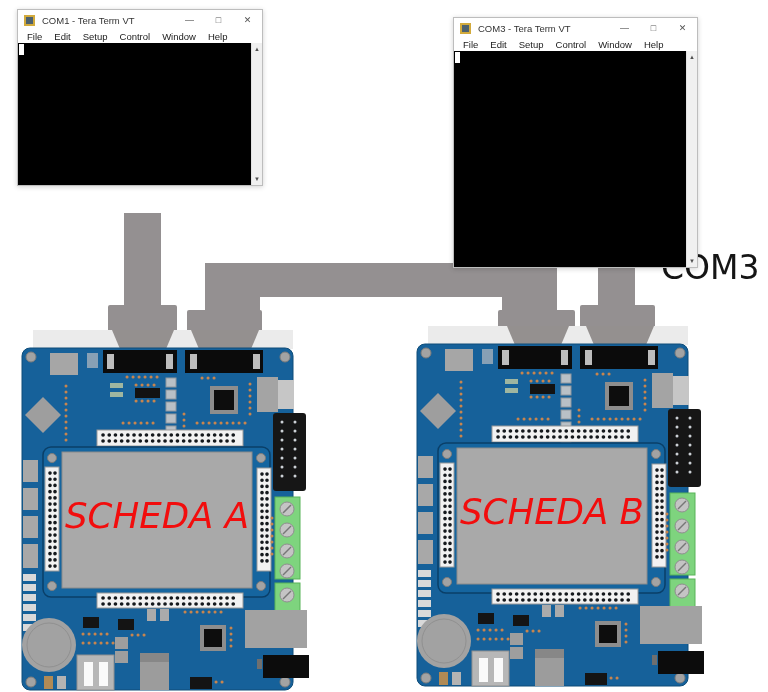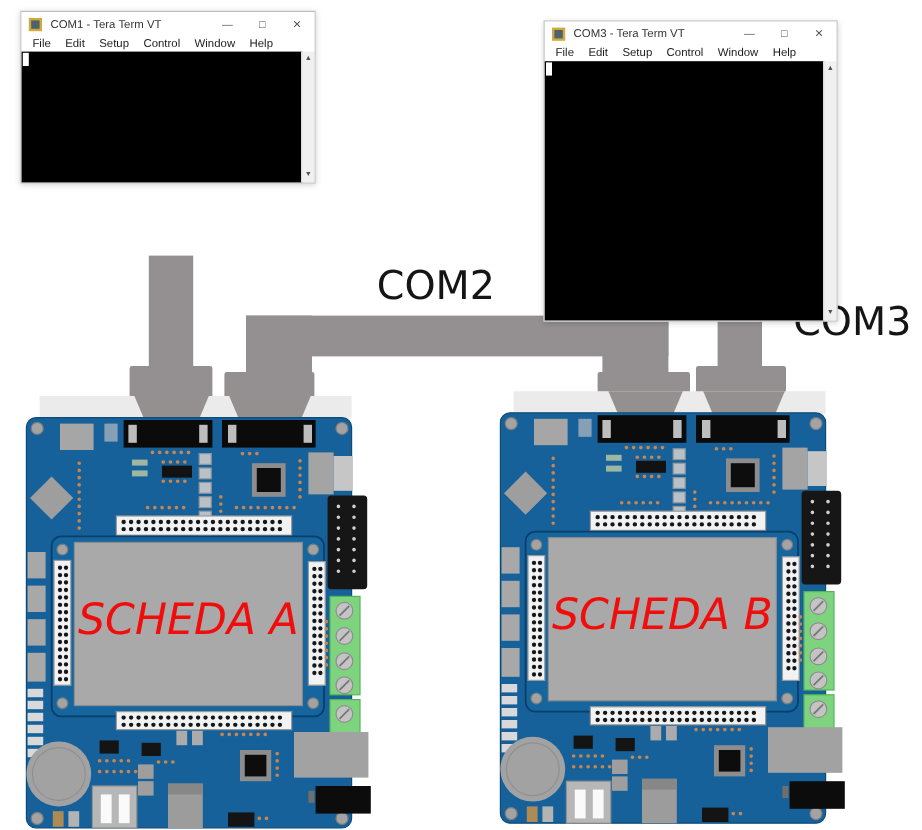--- a/index.html
+++ b/index.html
@@ -50,21 +50,20 @@
   <div class="cable" style="left:124px;top:213px;width:37px;height:93px"></div>
   <div class="cable conn" style="left:108px;top:305px;width:69px;height:28px"></div>
   <div class="cable" style="left:205px;top:263px;width:55px;height:48px"></div>
   <div class="cable" style="left:502px;top:263px;width:55px;height:48px"></div>
   <div class="cable" style="left:205px;top:263px;width:352px;height:34px"></div>
   <div class="cable conn" style="left:187px;top:310px;width:75px;height:23px"></div>
   <div class="cable conn" style="left:498px;top:310px;width:77px;height:23px"></div>
   <div class="cable" style="left:598px;top:217px;width:37px;height:89px"></div>
   <div class="cable conn" style="left:580px;top:305px;width:75px;height:28px"></div>
 
-  <div class="com-label" style="left:314px;top:218px">COM2</div>
   <div class="com-label" style="left:661px;top:248px">COM3</div>
 
   <div class="board-mount" style="left:409px;top:324px">
   <svg class="board-svg" width="302" height="364" viewBox="0 0 302 364" xmlns="http://www.w3.org/2000/svg">
 
     <rect x="19" y="2" width="260" height="19" fill="#ebebeb"></rect>
     <polygon points="98,2 160,2 152,21 106,21" fill="#94908f"></polygon>
     <polygon points="177,2 245,2 237,21 185,21" fill="#94908f"></polygon>
 
     <rect x="8" y="20" width="271" height="342" rx="8" fill="#16619a" stroke="#0e4c78"></rect>
@@ -390,21 +389,21 @@
     <rect x="146" y="281" width="9" height="12" fill="#ababab"></rect>
     <line x1="171" y1="284" x2="212" y2="284" class="tan"></line>
     <line x1="217" y1="300" x2="217" y2="322" class="tan"></line>
     <rect x="176" y="349" width="22" height="12" fill="#141414"></rect>
     <line x1="202" y1="354" x2="214" y2="354" class="tan"></line>
     <rect x="30" y="348" width="9" height="13" fill="#b08a55"></rect>
     <rect x="43" y="348" width="9" height="13" fill="#b3b3b3"></rect>
   </svg>
 </div>
 
-  <div class="window" style="left:17px;top:9px;width:246px;height:144px">
+  <div class="window" style="left:17px;top:9px;width:246px;height:177px">
     <div class="titlebar">
       <span class="appicon"></span>
       <span class="title">COM1 - Tera Term VT</span>
       <span class="controls">
         <span class="ctl">—</span>
         <span class="ctl">□</span>
         <span class="ctl">✕</span>
       </span>
     </div>
     <div class="menubar">

